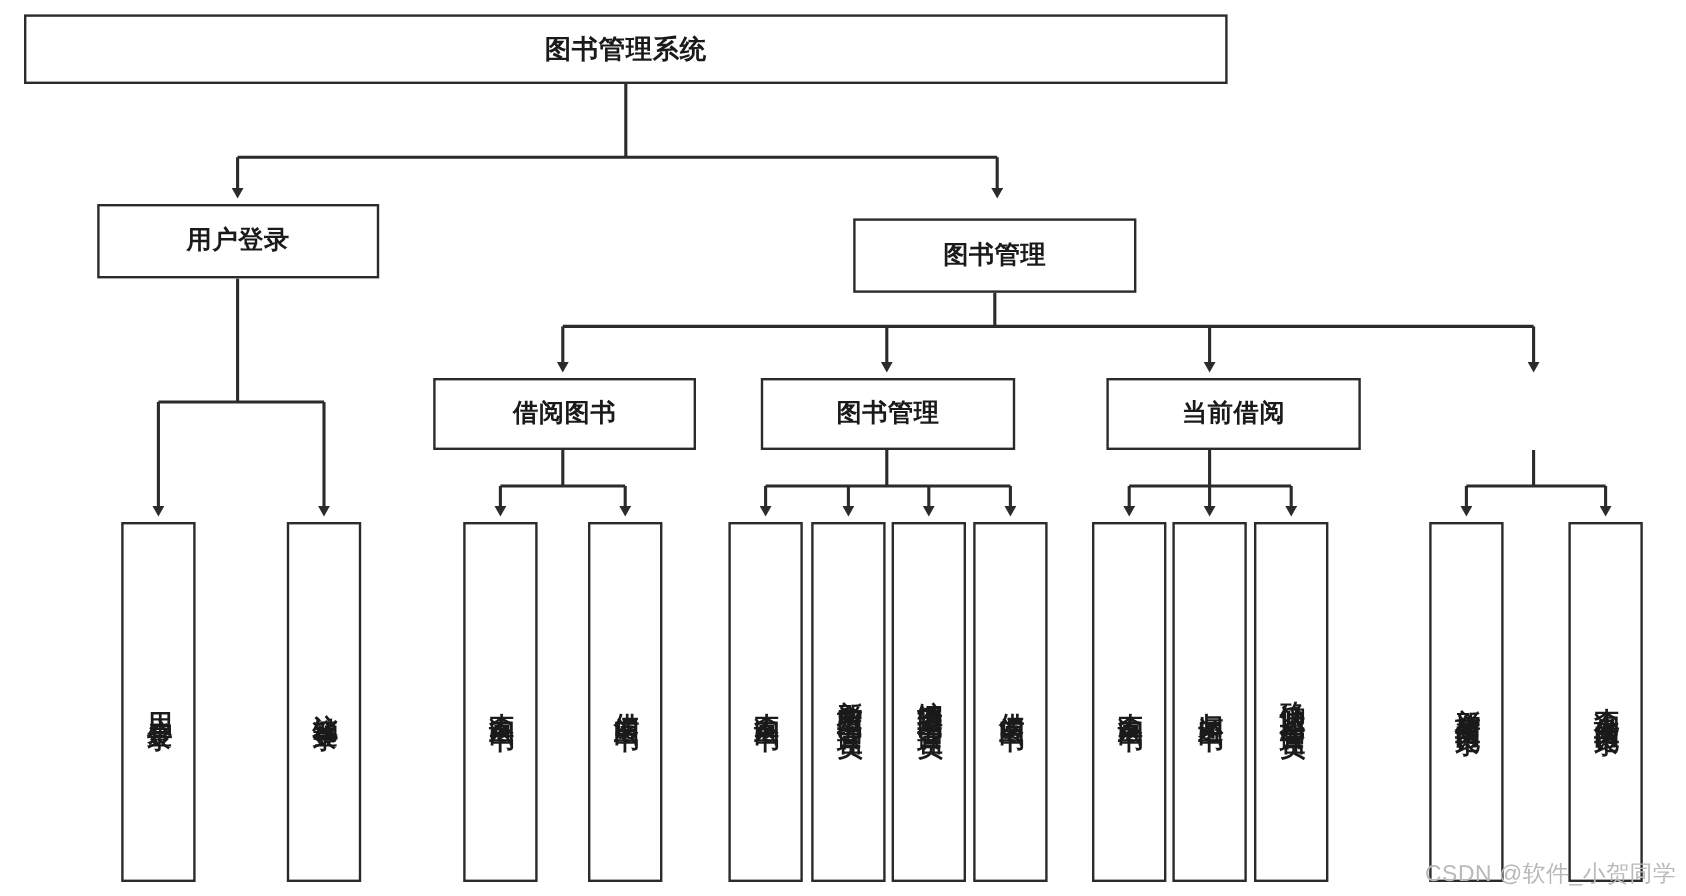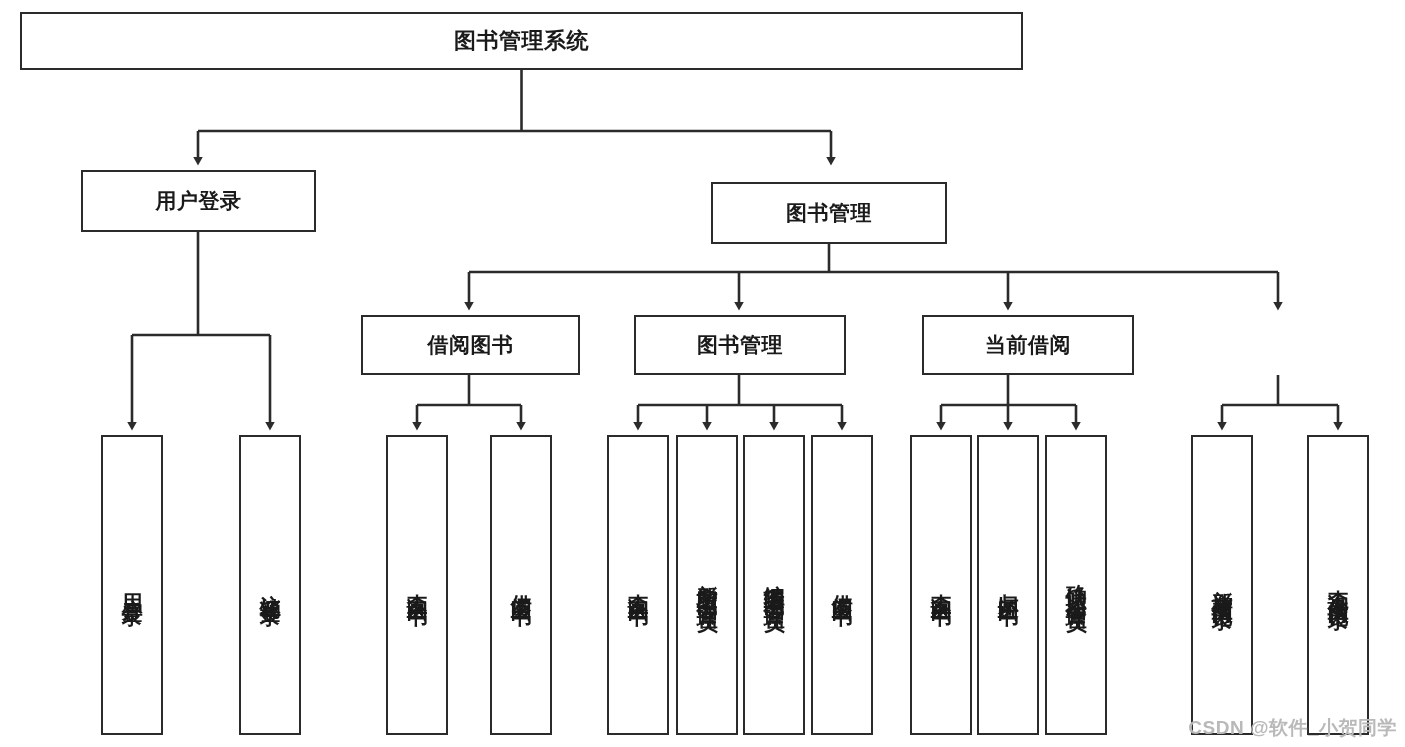--- a/index.html
+++ b/index.html
@@ -55,21 +55,20 @@
     text-orientation: upright;
   }
   .watermark {
     position: absolute;
     right: 8px;
     bottom: 6px;
     font-size: 19px;
     color: #b9b9b9;
     white-space: nowrap;
     letter-spacing: 0.5px;
-    font-weight: bold;
   }
 </style>
 </head>
 <body>
 
 <div id="canvas">
 
   <svg id="edges" viewBox="0 0 1405 747" xmlns="http://www.w3.org/2000/svg">
     <defs>
       <marker id="arrow" markerWidth="12" markerHeight="12" refX="1.5" refY="5" orient="auto" markerUnits="userSpaceOnUse">

